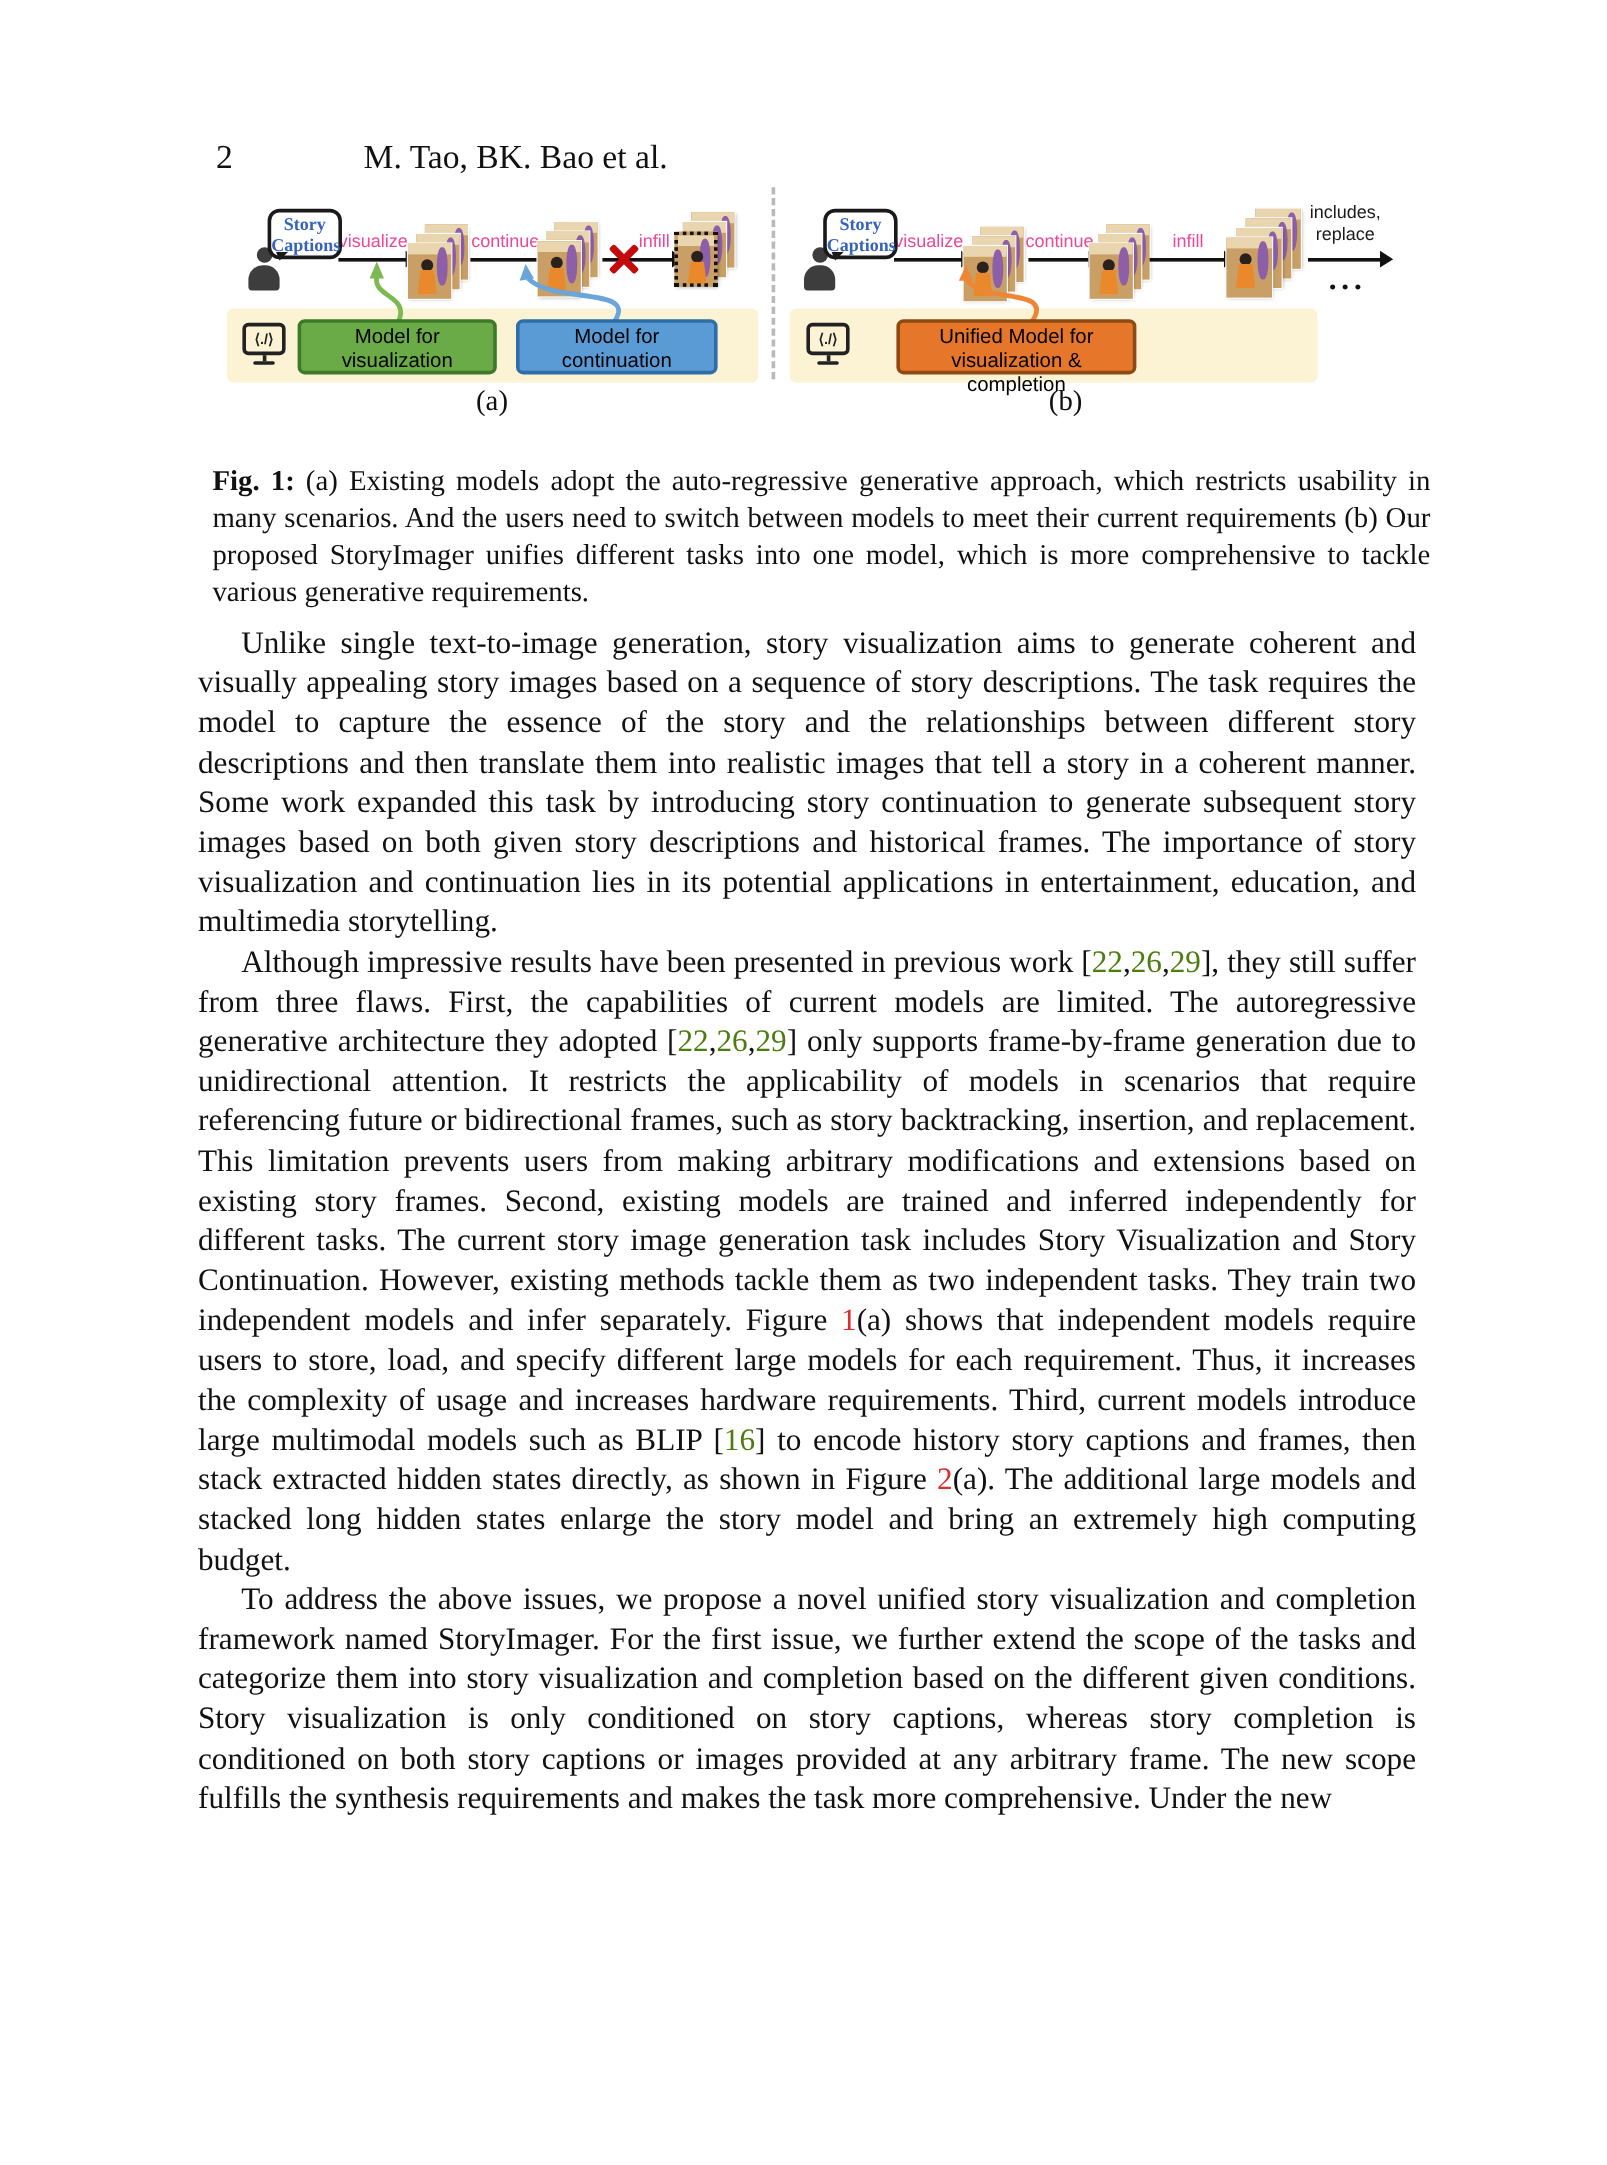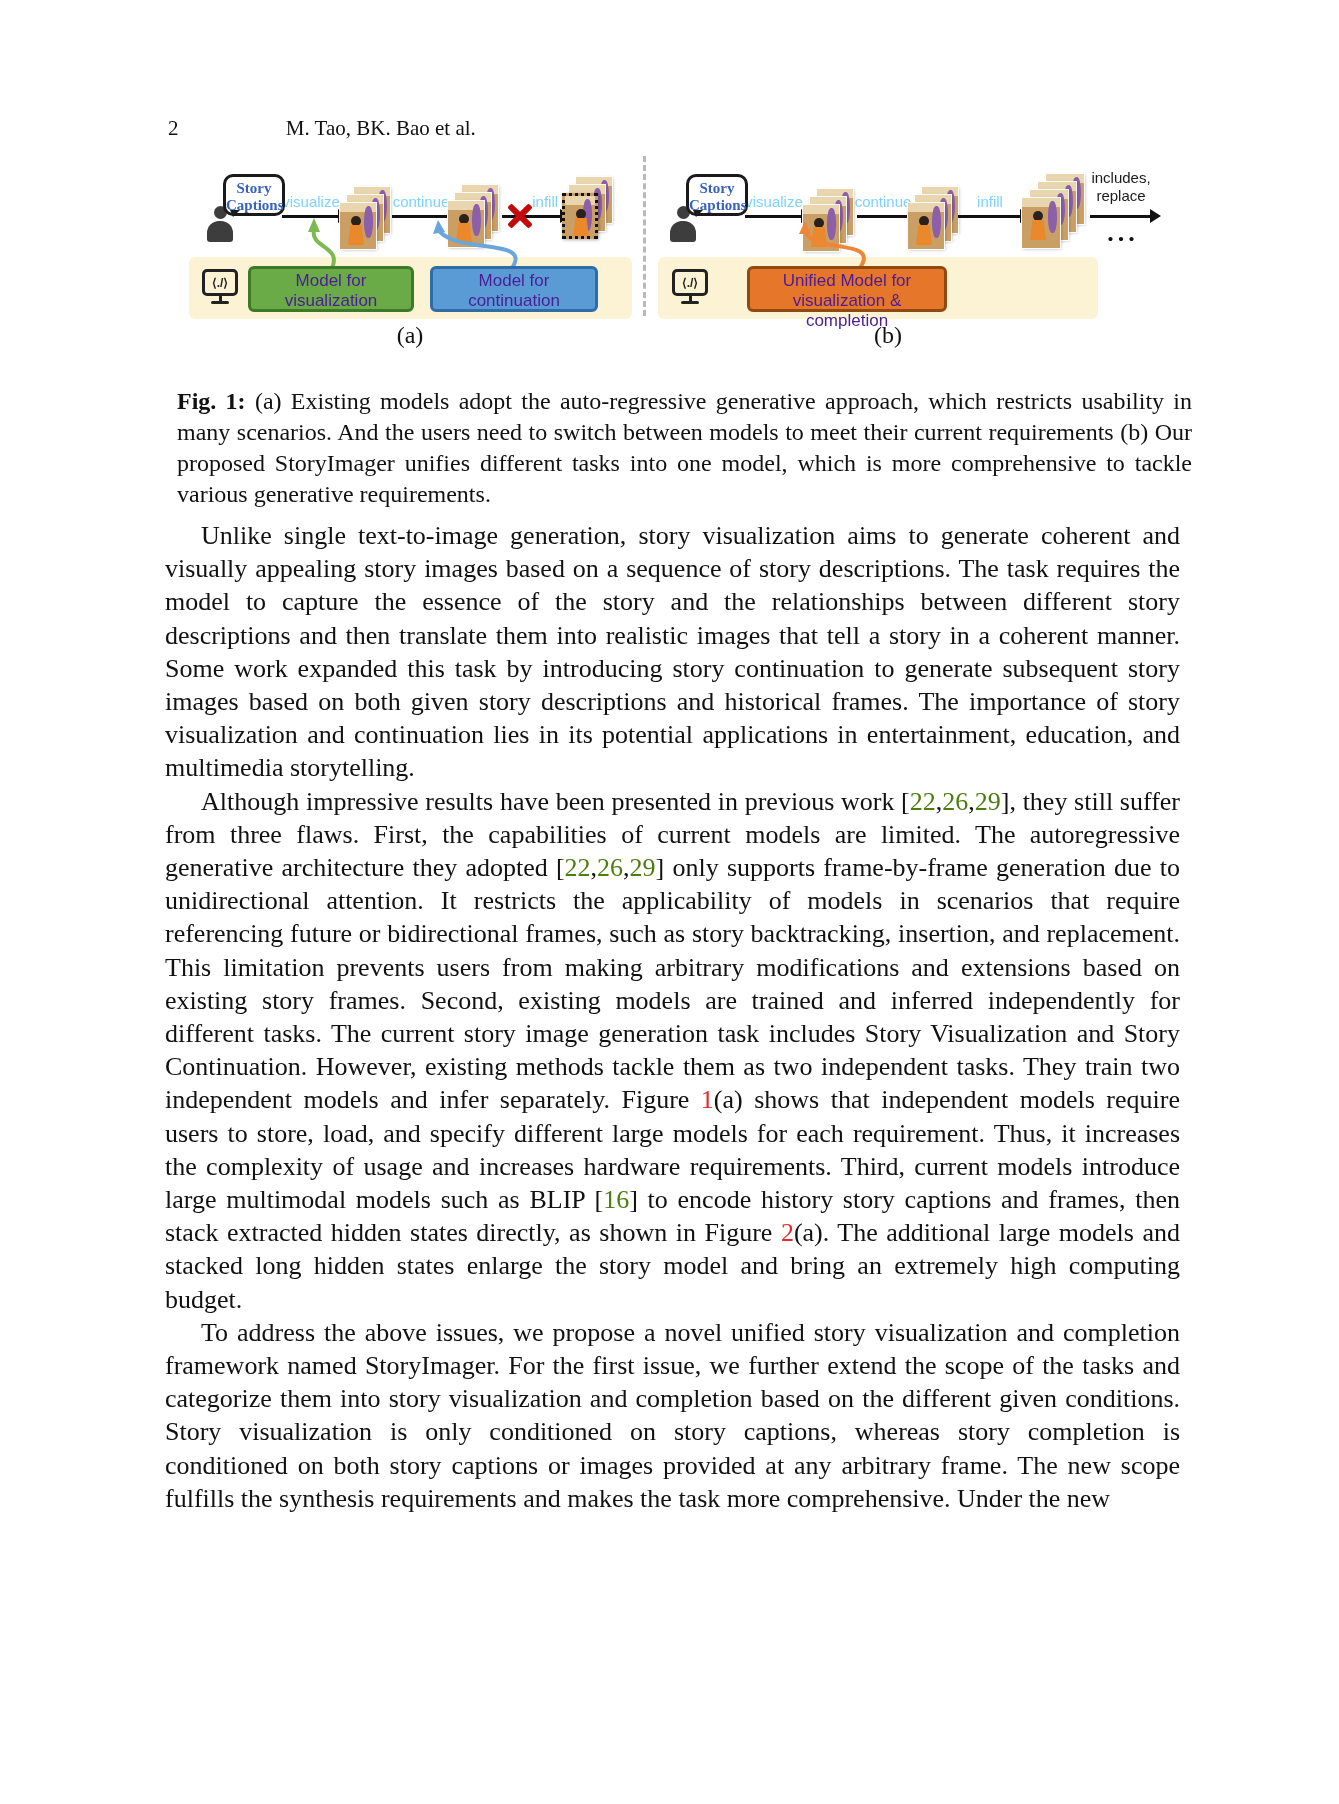--- a/index.html
+++ b/index.html
@@ -1,19 +1,19 @@
 <!DOCTYPE html>
 <html><head>
 <meta charset="utf-8">
 <style>
   html,body{margin:0;padding:0;background:#ffffff;}
   .page{position:relative;width:1339px;height:1804px;background:#ffffff;overflow:hidden;
         font-family:"Liberation Serif",serif;color:#111;}
   
-  .header{position:absolute;left:168px;top:116px;width:1015px;font-size:21px;font-family:Liberation Serif, serif;}
+  .header{position:absolute;left:180px;top:116px;width:1015px;font-size:28px;font-family:Liberation Serif, serif;}
   .pagenum{display:inline-block;}
   .runhead{display:inline-block;margin-left:102px;}
   
   .figure{position:absolute;left:160px;top:144px;width:1030px;height:205px;}
   .figure *{box-sizing:border-box;}
   .band{position:absolute;background:#fcf3d5;border-radius:6px;height:62px;top:113px;}
   .band-a{left:29px;width:443px;}
   .band-b{left:498px;width:440px;}
   .divider{position:absolute;left:483px;top:12px;height:160px;border-left:3px dashed #b9b9b9;}
   .person{position:absolute;width:26px;}
@@ -21,21 +21,21 @@
   .p-body{width:26px;height:21px;background:#3d3d3d;border-radius:12px 12px 3px 3px;margin-top:2px;}
   .bubble{position:absolute;width:62px;height:42px;border:3px solid #1a1a1a;border-radius:10px;
           background:#fff;text-align:center;font-weight:bold;color:#3763be;font-size:15px;line-height:17px;
           padding-top:3px;z-index:3;}
   .bubble:after{content:"";position:absolute;left:4px;bottom:-11px;border:7px solid transparent;
           border-top-color:#1a1a1a;border-left-width:3px;}
   .arr{position:absolute;height:3px;background:#111;}
   .arr .head{position:absolute;right:-9px;top:-6px;width:0;height:0;border-left:11px solid #111;
           border-top:7px solid transparent;border-bottom:7px solid transparent;}
   .arr .lbl{position:absolute;top:-22px;left:50%;transform:translateX(-50%);white-space:nowrap;
-          font-family:"Liberation Sans",sans-serif;font-size:15px;color:#7dd3fc;}
+          font-family:"Liberation Sans",sans-serif;font-size:15px;color:#ec4899;}
   .arr .lbl.shift-r{left:72%;}
   .arr .lbl2{position:absolute;top:-46px;left:50%;transform:translateX(-50%);white-space:nowrap;
           font-family:"Liberation Sans",sans-serif;font-size:15px;line-height:18px;color:#1a1a1a;text-align:center;}
   .stack{position:absolute;width:50px;height:64px;}
   .frame{position:absolute;width:36px;height:46px;background:#c99f66;overflow:hidden;
          box-shadow:0 0 0 1px rgba(255,255,255,.95),1px 1px 3px rgba(0,0,0,.3);}
   .frame .sky{position:absolute;left:0;top:0;width:100%;height:9px;background:#e9d6ae;}
   .frame .tree{position:absolute;right:3px;top:3px;width:9px;height:32px;background:#8e5fa9;border-radius:45%;}
   .frame .fhead{position:absolute;left:11px;top:13px;width:10px;height:10px;border-radius:50%;background:#2a211c;}
   .frame .fbody{position:absolute;left:8px;top:22px;width:16px;height:20px;background:#e9892b;
@@ -53,21 +53,21 @@
   .xmark{position:absolute;width:28px;height:28px;z-index:4;}
   .xmark:before,.xmark:after{content:"";position:absolute;left:-1px;top:11px;width:30px;height:6px;
           background:#c40a0a;border-radius:2px;}
   .xmark:before{transform:rotate(45deg);}
   .xmark:after{transform:rotate(-45deg);}
   .monitor{position:absolute;width:36px;}
   .screen{width:36px;height:27px;border:3px solid #222;border-radius:5px;display:flex;align-items:center;
           justify-content:center;font-family:"Liberation Sans",sans-serif;font-weight:bold;font-size:12px;color:#222;}
   .stand{width:3px;height:5px;background:#222;margin:0 auto;}
   .mbase{width:18px;height:3px;background:#222;margin:0 auto;border-radius:2px;}
-  .mbox{position:absolute;top:122px;height:46px;border-radius:6px;color:#4c1d95;text-align:center;
+  .mbox{position:absolute;top:122px;height:46px;border-radius:6px;color:#000000;text-align:center;
         font-family:"Liberation Sans",sans-serif;font-size:17px;line-height:20px;padding-top:2px;z-index:2;}
   .box-green{left:88px;width:166px;background:#6aaa47;border:3px solid #3c7a28;}
   .box-blue{left:270px;width:168px;background:#5b9bd5;border:3px solid #2f6da8;}
   .box-orange{left:587px;width:200px;background:#e5762a;border:3px solid #8f4a14;}
   .sublabel{position:absolute;top:178px;font-size:24px;transform:translateX(-50%);}
   .dots{position:absolute;font-weight:bold;font-size:26px;letter-spacing:4px;line-height:10px;color:#111;}
   .fig-arrows{position:absolute;left:0;top:0;pointer-events:none;z-index:1;}
   
   .caption{position:absolute;left:165px;top:374px;width:1015px;font-size:24px;line-height:31px;
            text-align:justify;margin:12px;}

